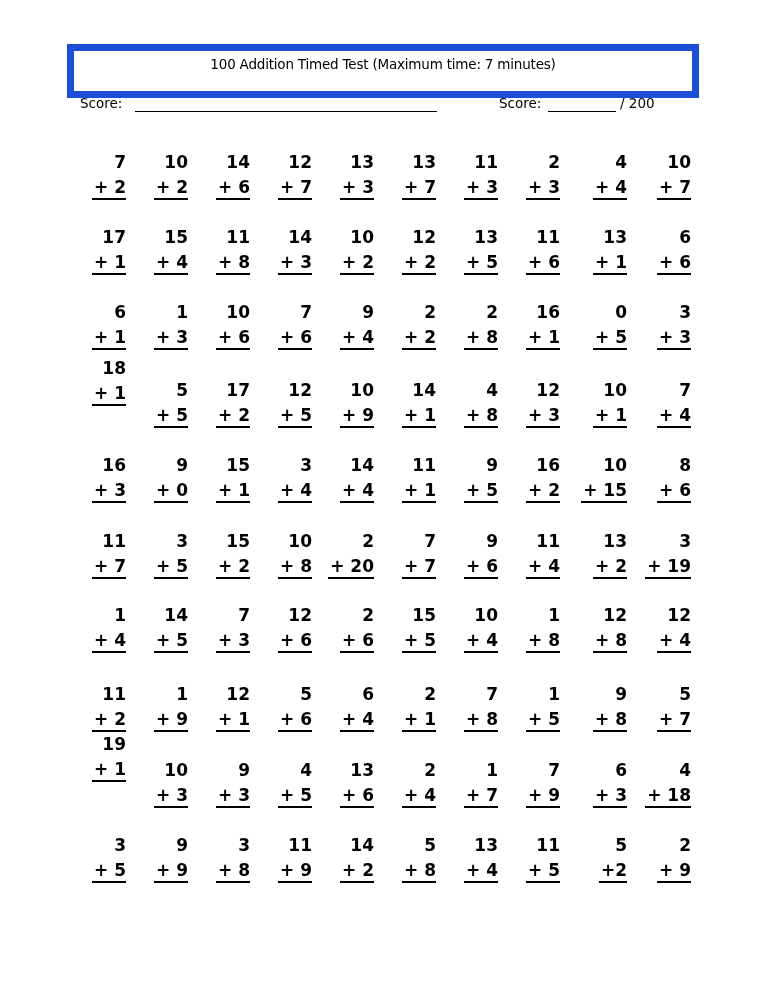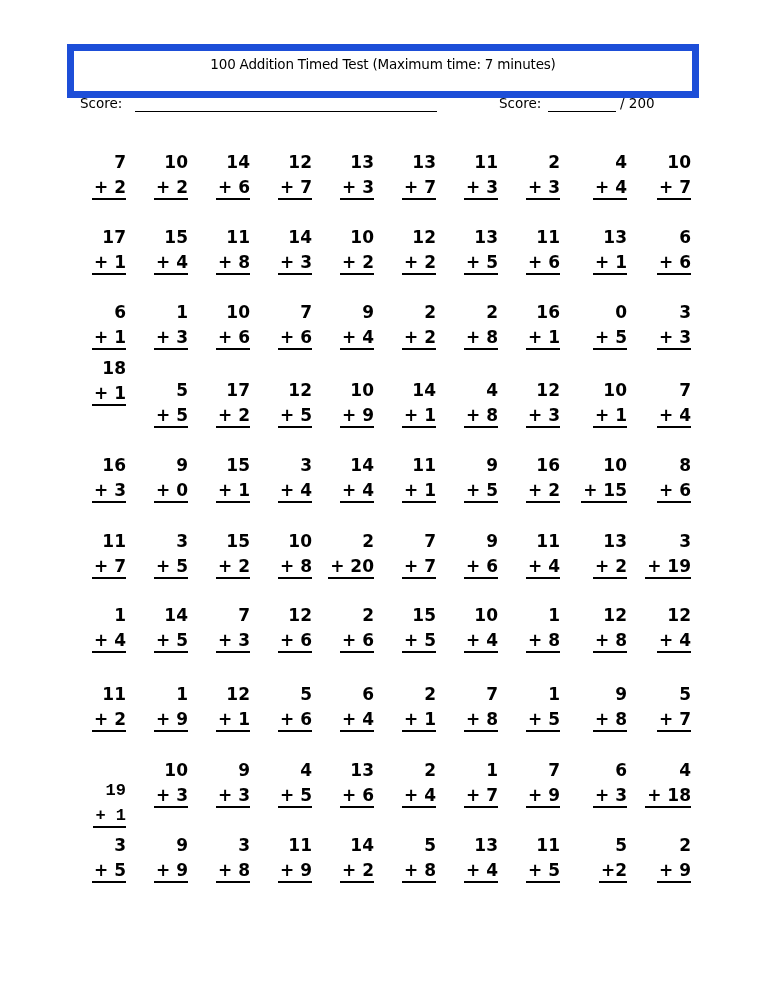--- a/index.html
+++ b/index.html
@@ -124,21 +124,21 @@
     <div class="problem" style="left: 66px; top: 686px;"><div class="top">11</div><div class="bottom">+ 2</div></div>
     <div class="problem" style="left: 128px; top: 686px;"><div class="top">1</div><div class="bottom">+ 9</div></div>
     <div class="problem" style="left: 190px; top: 686px;"><div class="top">12</div><div class="bottom">+ 1</div></div>
     <div class="problem" style="left: 252px; top: 686px;"><div class="top">5</div><div class="bottom">+ 6</div></div>
     <div class="problem" style="left: 314px; top: 686px;"><div class="top">6</div><div class="bottom">+ 4</div></div>
     <div class="problem" style="left: 376px; top: 686px;"><div class="top">2</div><div class="bottom">+ 1</div></div>
     <div class="problem" style="left: 438px; top: 686px;"><div class="top">7</div><div class="bottom">+ 8</div></div>
     <div class="problem" style="left: 500px; top: 686px;"><div class="top">1</div><div class="bottom">+ 5</div></div>
     <div class="problem" style="left: 567px; top: 686px;"><div class="top">9</div><div class="bottom">+ 8</div></div>
     <div class="problem" style="left: 631px; top: 686px;"><div class="top">5</div><div class="bottom">+ 7</div></div>
-    <div class="problem" style="left: 66px; top: 782px; font-family: Liberation Mono, monospace;"><div class="top">19</div><div class="bottom">+ 1</div></div>
+    <div class="problem" style="left: 66px; top: 736px;"><div class="top">19</div><div class="bottom">+ 1</div></div>
     <div class="problem" style="left: 128px; top: 762px;"><div class="top">10</div><div class="bottom">+ 3</div></div>
     <div class="problem" style="left: 190px; top: 762px;"><div class="top">9</div><div class="bottom">+ 3</div></div>
     <div class="problem" style="left: 252px; top: 762px;"><div class="top">4</div><div class="bottom">+ 5</div></div>
     <div class="problem" style="left: 314px; top: 762px;"><div class="top">13</div><div class="bottom">+ 6</div></div>
     <div class="problem" style="left: 376px; top: 762px;"><div class="top">2</div><div class="bottom">+ 4</div></div>
     <div class="problem" style="left: 438px; top: 762px;"><div class="top">1</div><div class="bottom">+ 7</div></div>
     <div class="problem" style="left: 500px; top: 762px;"><div class="top">7</div><div class="bottom">+ 9</div></div>
     <div class="problem" style="left: 567px; top: 762px;"><div class="top">6</div><div class="bottom">+ 3</div></div>
     <div class="problem" style="left: 631px; top: 762px;"><div class="top">4</div><div class="bottom">+ 18</div></div>
     <div class="problem" style="left: 66px; top: 837px;"><div class="top">3</div><div class="bottom">+ 5</div></div>

